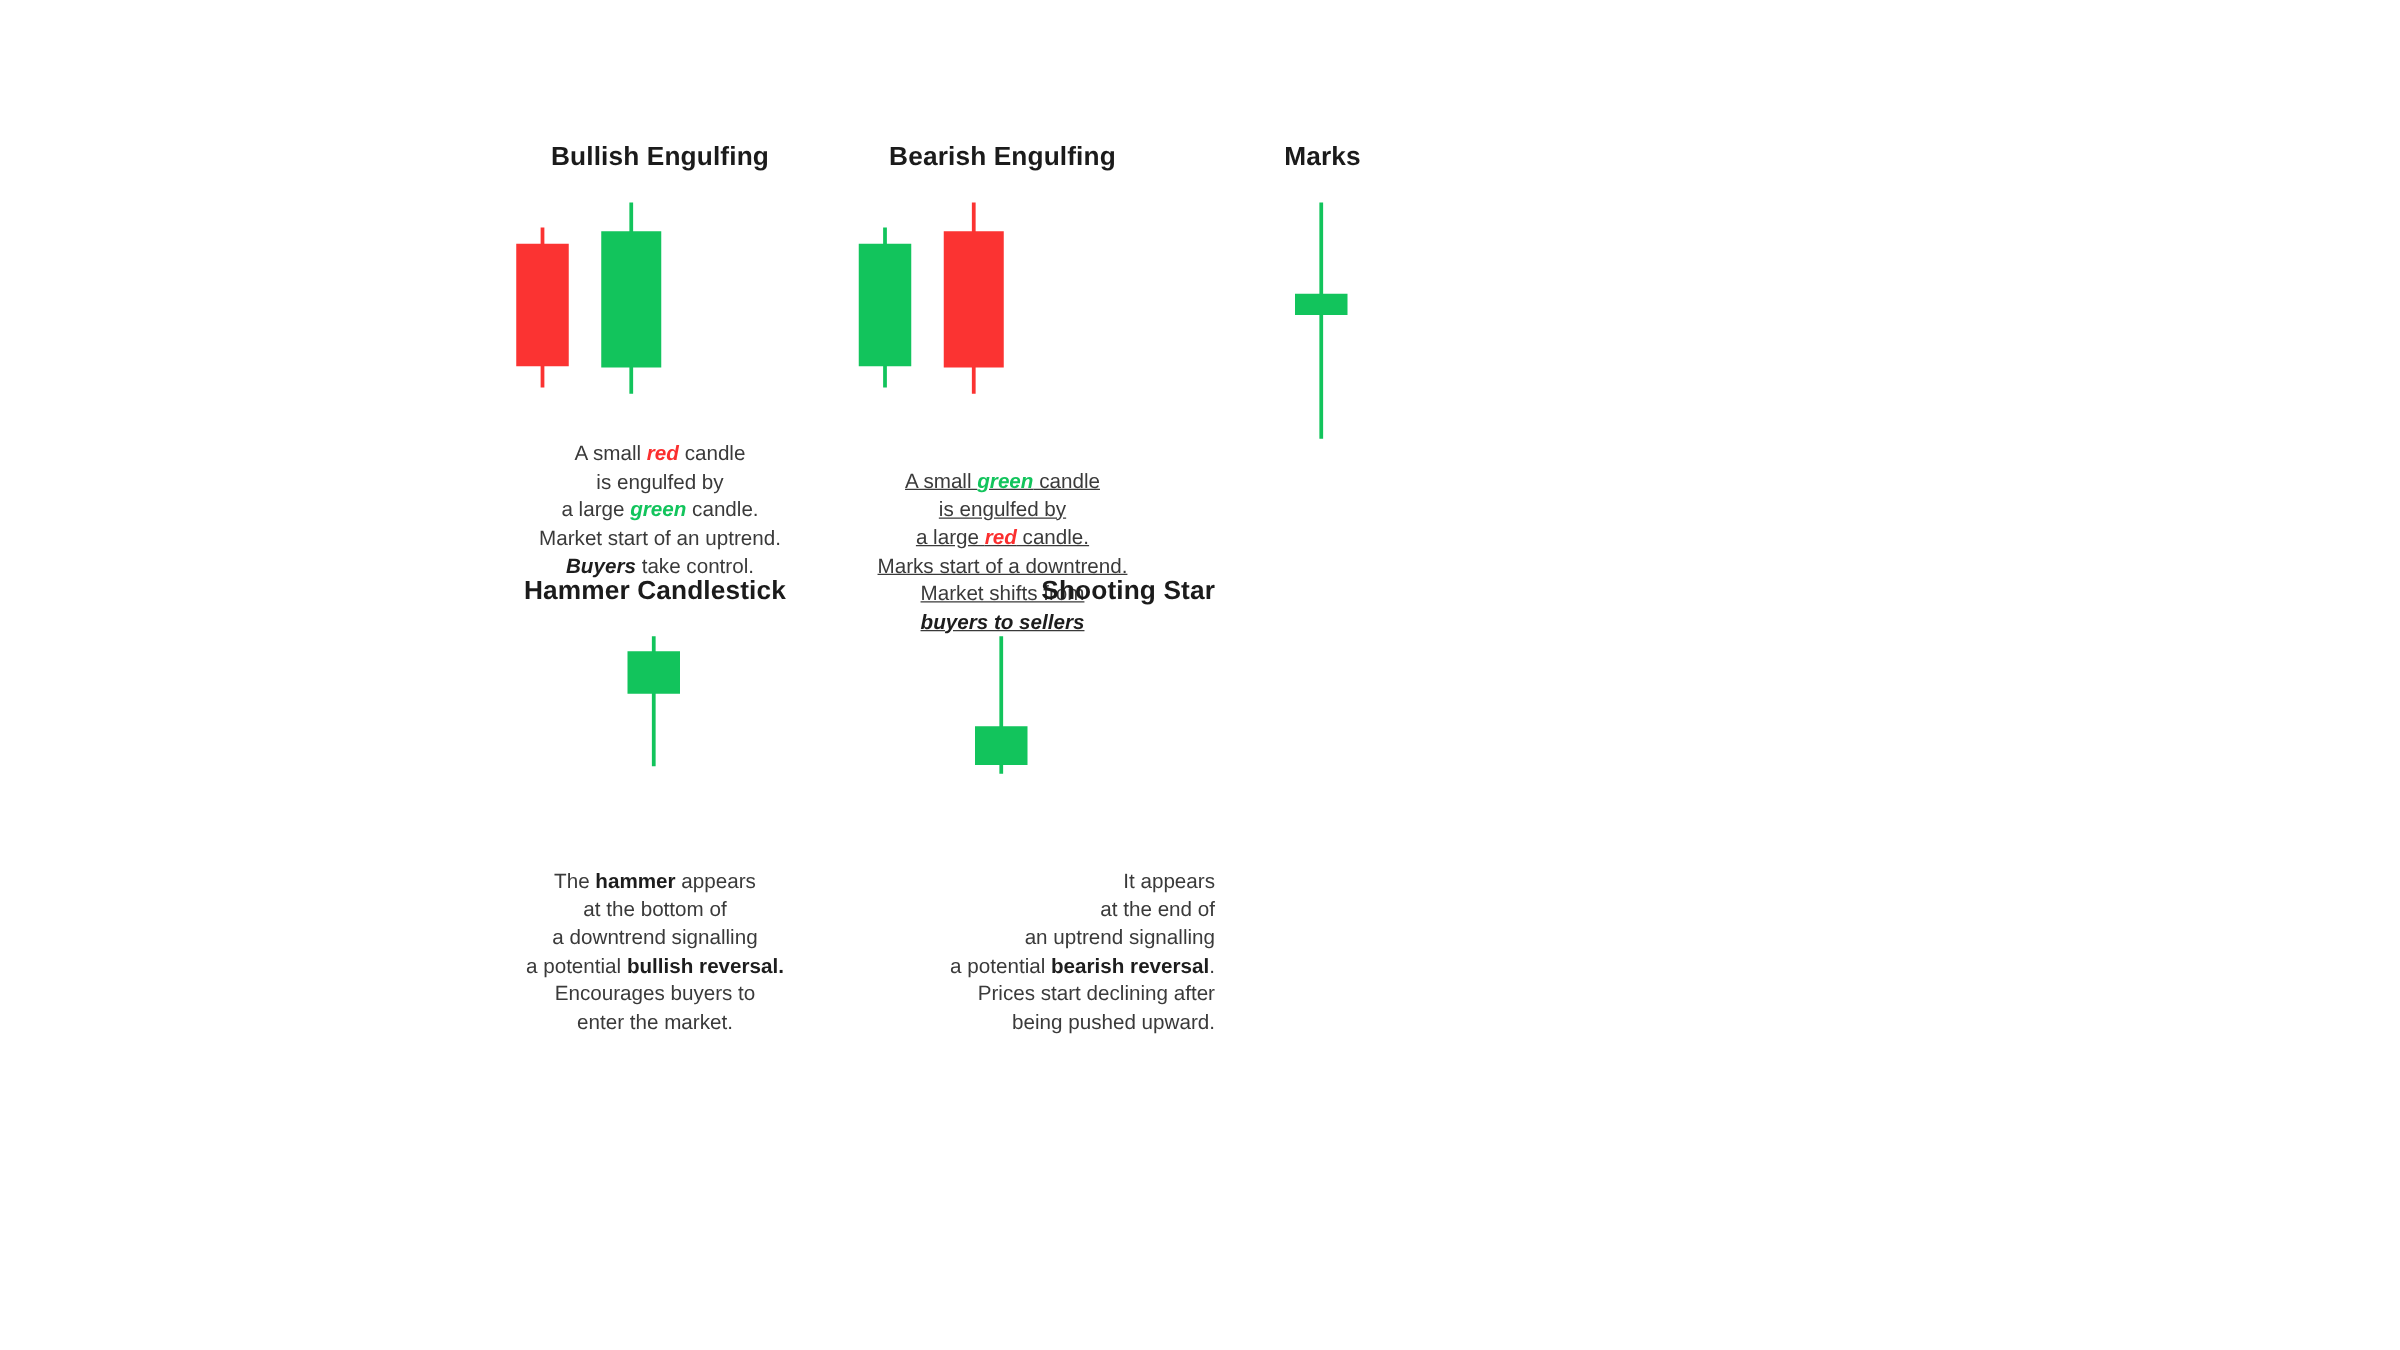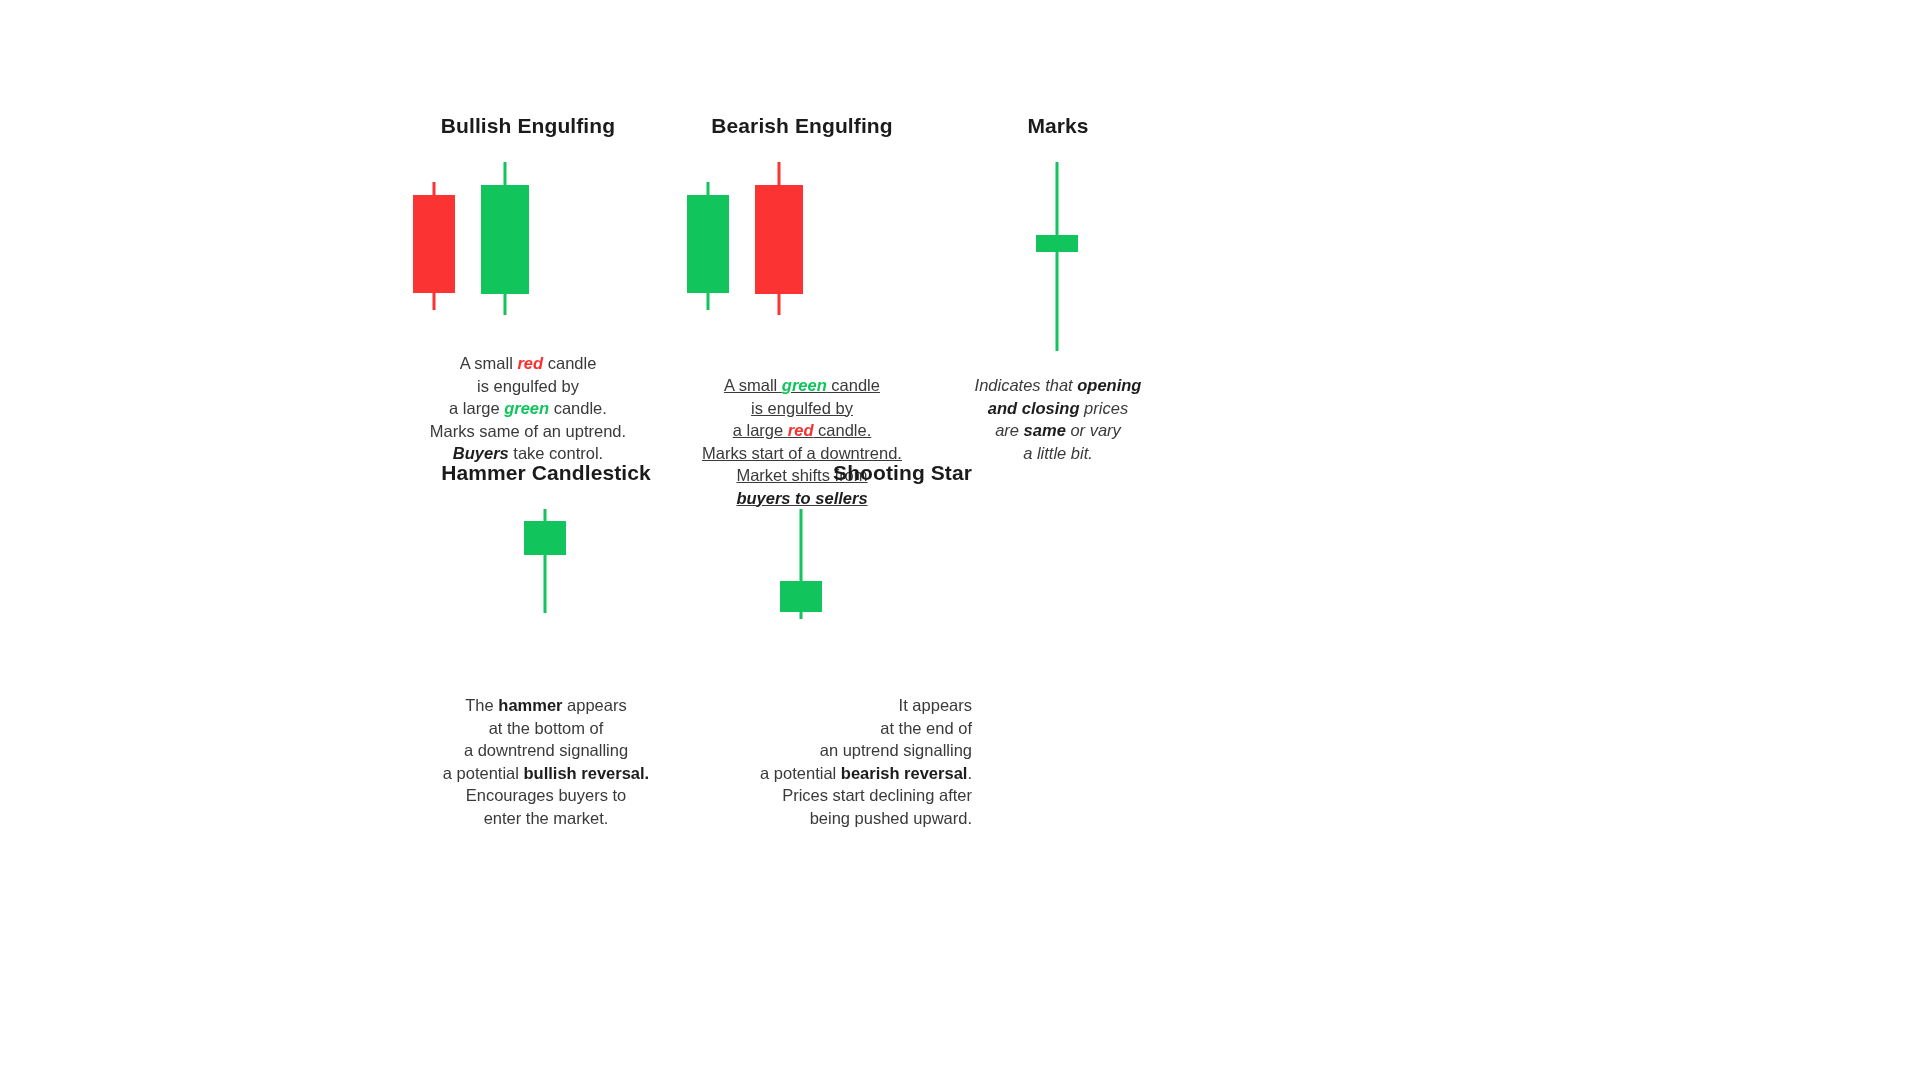--- a/index.html
+++ b/index.html
@@ -102,21 +102,21 @@
         </div>
         <div class="candle" style="left: 123px; width: 48px;">
           <div class="wick" style="top: 0px; height: 153px; background: rgb(18, 196, 92);"></div>
           <div class="body" style="top: 23px; height: 109px; width: 48px; background: rgb(18, 196, 92);"></div>
         </div>
       </div>
       <div class="caption" style="">
         <div><span>A small </span><span class="hl-red">red</span><span> candle</span></div>
         <div><span>is engulfed by</span></div>
         <div><span>a large </span><span class="hl-green">green</span><span> candle.</span></div>
-        <div><span>Marks same of an uptrend.</span></div>
+        <div><span>Market start of an uptrend.</span></div>
         <div><span class="bi">Buyers</span><span> take control.</span></div>
       </div>
     </div>
     <div class="card" style="left: 632px; top: 115px;">
       <div class="card-title">Bearish Engulfing</div>
       <div class="stage stage-engulf" style="margin-top: 26px;">
         <div class="candle" style="left: 55px; width: 42px;">
           <div class="wick" style="top: 20px; height: 128px; background: rgb(18, 196, 92);"></div>
           <div class="body" style="top: 33px; height: 98px; width: 42px; background: rgb(18, 196, 92);"></div>
         </div>
@@ -135,28 +135,22 @@
       </div>
     </div>
     <div class="card" style="left: 888px; top: 115px;">
       <div class="card-title">Marks</div>
       <div class="stage stage-doji" style="margin-top: 26px;">
         <div class="candle" style="left: 148px; width: 42px;">
           <div class="wick" style="top: 0px; height: 189px; background: rgb(18, 196, 92);"></div>
           <div class="body" style="top: 73px; height: 17px; width: 42px; background: rgb(18, 196, 92);"></div>
         </div>
       </div>
-      <div class="caption italic" style="margin-top: 22px;">
-        <div><span>Indicates that </span><span class="bi">opening</span></div>
-        <div><span class="bi">and closing</span><span> prices</span></div>
-        <div><span>are </span><span class="bi">same</span><span> or vary</span></div>
-        <div><span>a little bit.</span></div>
-      </div>
     </div>
-    <div class="card" style="left: 376px; top: 462px;">
+    <div class="card" style="left: 354px; top: 462px;">
       <div class="card-title">Hammer Candlestick</div>
       <div class="stage stage-single" style="margin-top: 26px;">
         <div class="candle" style="left: 148px; width: 42px;">
           <div class="wick" style="top: 0px; height: 104px; background: rgb(18, 196, 92);"></div>
           <div class="body" style="top: 12px; height: 34px; width: 42px; background: rgb(18, 196, 92);"></div>
         </div>
       </div>
       <div class="caption" style="margin-top: 50px;">
         <div><span>The </span><span class="b">hammer</span><span> appears</span></div>
         <div><span>at the bottom of</span></div>

